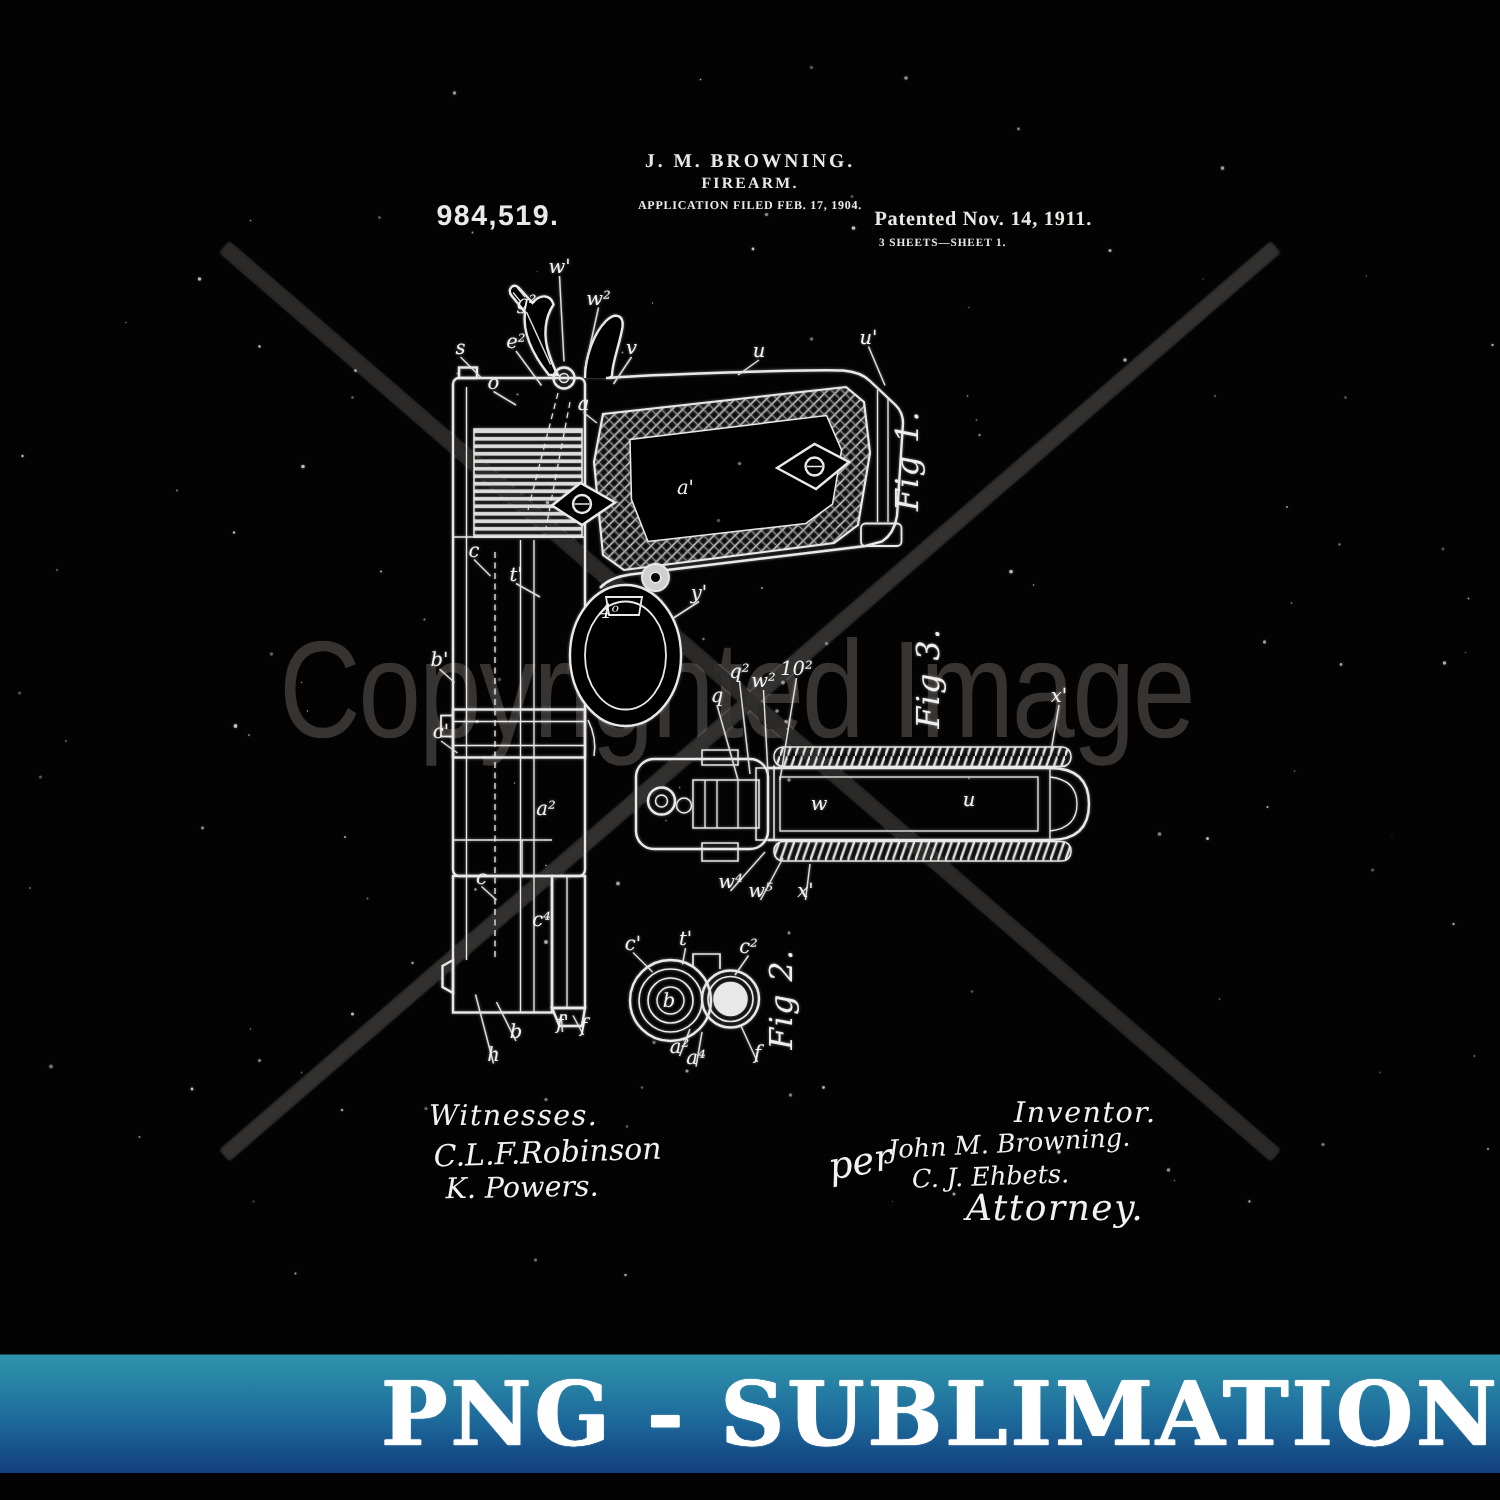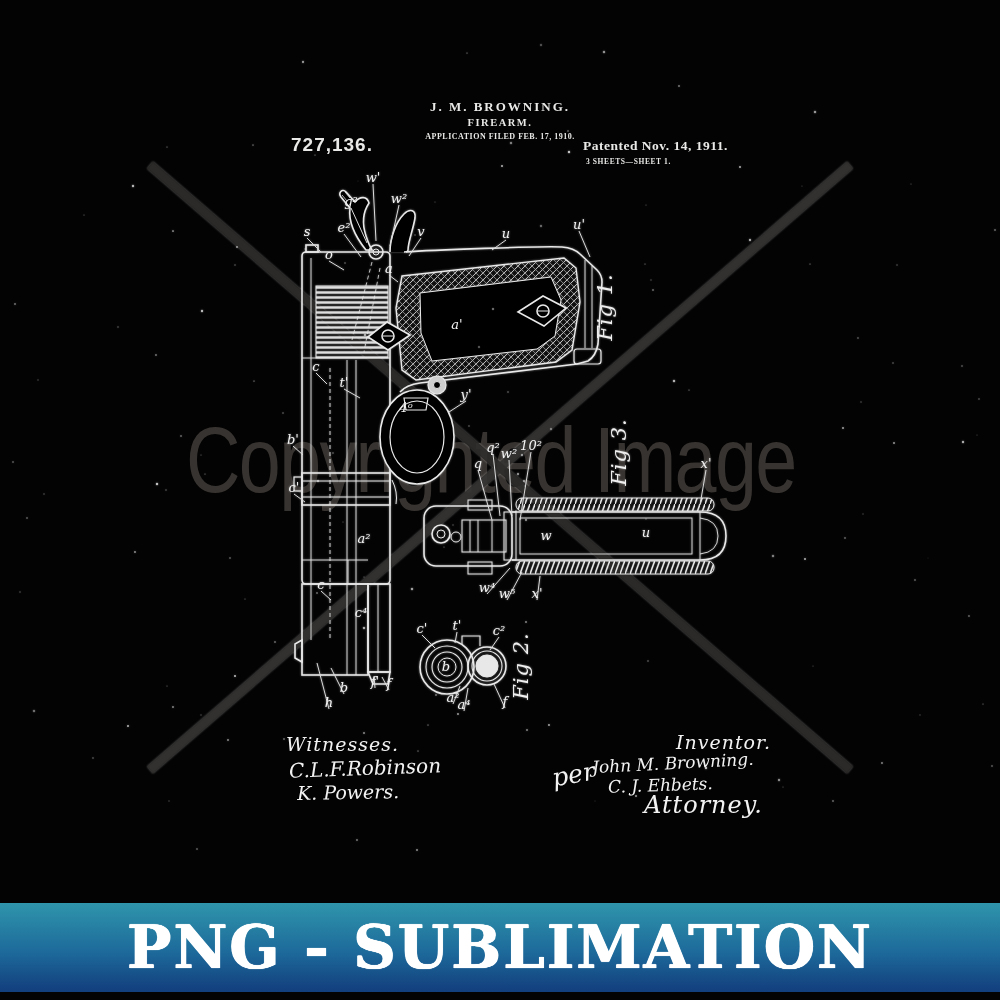--- a/index.html
+++ b/index.html
@@ -28,22 +28,22 @@
        font-style:italic;white-space:nowrap;}
   #witnesses-heading{left:286px;top:733px;font-size:19px;letter-spacing:1px;}
   #witness-sig-0{left:289px;top:756px;font-size:20px;transform:rotate(-2deg);}
   #witness-sig-1{left:297px;top:781px;font-size:19px;transform:rotate(-1deg);}
   #inventor-heading{left:640px;top:731px;font-size:19px;letter-spacing:1px;margin-left:36px;}
   #inventor-sig{left:592px;top:753px;font-size:17px;transform:rotate(-3deg);}
   #per-word{left:552px;top:760px;font-size:25px;transform:rotate(-10deg);}
   #attorney-sig{left:608px;top:775px;font-size:17px;transform:rotate(-2deg);}
   #attorney-title{left:644px;top:791px;font-size:24px;letter-spacing:1px;}
   
-  #banner{position:absolute;left:0;top:903px;width:1000px;height:89px;z-index:4;
-          display:flex;align-items:center;justify-content:center;}
+  #banner{position:absolute;left:0;top:903px;width:1000px;height:79px;z-index:4;
+          display:flex;align-items:center;justify-content:flex-end;}
   #banner-text{color:#fff;font-family:"DejaVu Serif",serif;font-weight:bold;
       font-size:59px;letter-spacing:2px;white-space:nowrap;
       text-shadow:0 0 1px #fff,0.5px 0 0 #fff,-0.5px 0 0 #fff;}
 </style>
 </head>
 <body>
 
 <div id="canvas">
 
   <div id="watermark-text" style="color: rgb(55, 51, 48);">Copyrighted Image</div>
@@ -374,22 +374,22 @@
         <circle cx="893" cy="363" r="0.76" fill="#ffffff" opacity="0.44"></circle>
         <circle cx="813" cy="666" r="0.60" fill="#ffffff" opacity="0.32"></circle>
         <circle cx="783" cy="787" r="0.56" fill="#ffffff" opacity="0.38"></circle>
         <circle cx="479" cy="347" r="1.22" fill="#ffffff" opacity="0.32"></circle>
         <circle cx="436" cy="695" r="1.10" fill="#ffffff" opacity="0.38"></circle>
       </g>
   </svg>
 
   <div class="hdr" id="inventor-line">J. M. BROWNING.</div>
   <div class="hdr" id="title-line">FIREARM.</div>
-  <div class="hdr" id="application-line">APPLICATION FILED FEB. 17, 1910.</div>
-  <div class="hdr" id="patent-number">727,136.</div>
+  <div class="hdr" id="application-line">APPLICATION FILED FEB. 17, 1904.</div>
+  <div class="hdr" id="patent-number">984,519.</div>
   <div class="hdr" id="patented-line">Patented Nov. 14, 1911.</div>
   <div class="hdr" id="sheet-line">3 SHEETS—SHEET 1.</div>
 
   <div class="sig" id="witnesses-heading">Witnesses.</div>
   <div class="sig" id="witness-sig-0">C.L.F.Robinson</div>
   <div class="sig" id="witness-sig-1">K. Powers.</div>
   <div class="sig" id="inventor-heading">Inventor.</div>
   <div class="sig" id="inventor-sig">John M. Browning.</div>
   <div class="sig" id="per-word">per</div>
   <div class="sig" id="attorney-sig">C. J. Ehbets.</div>

